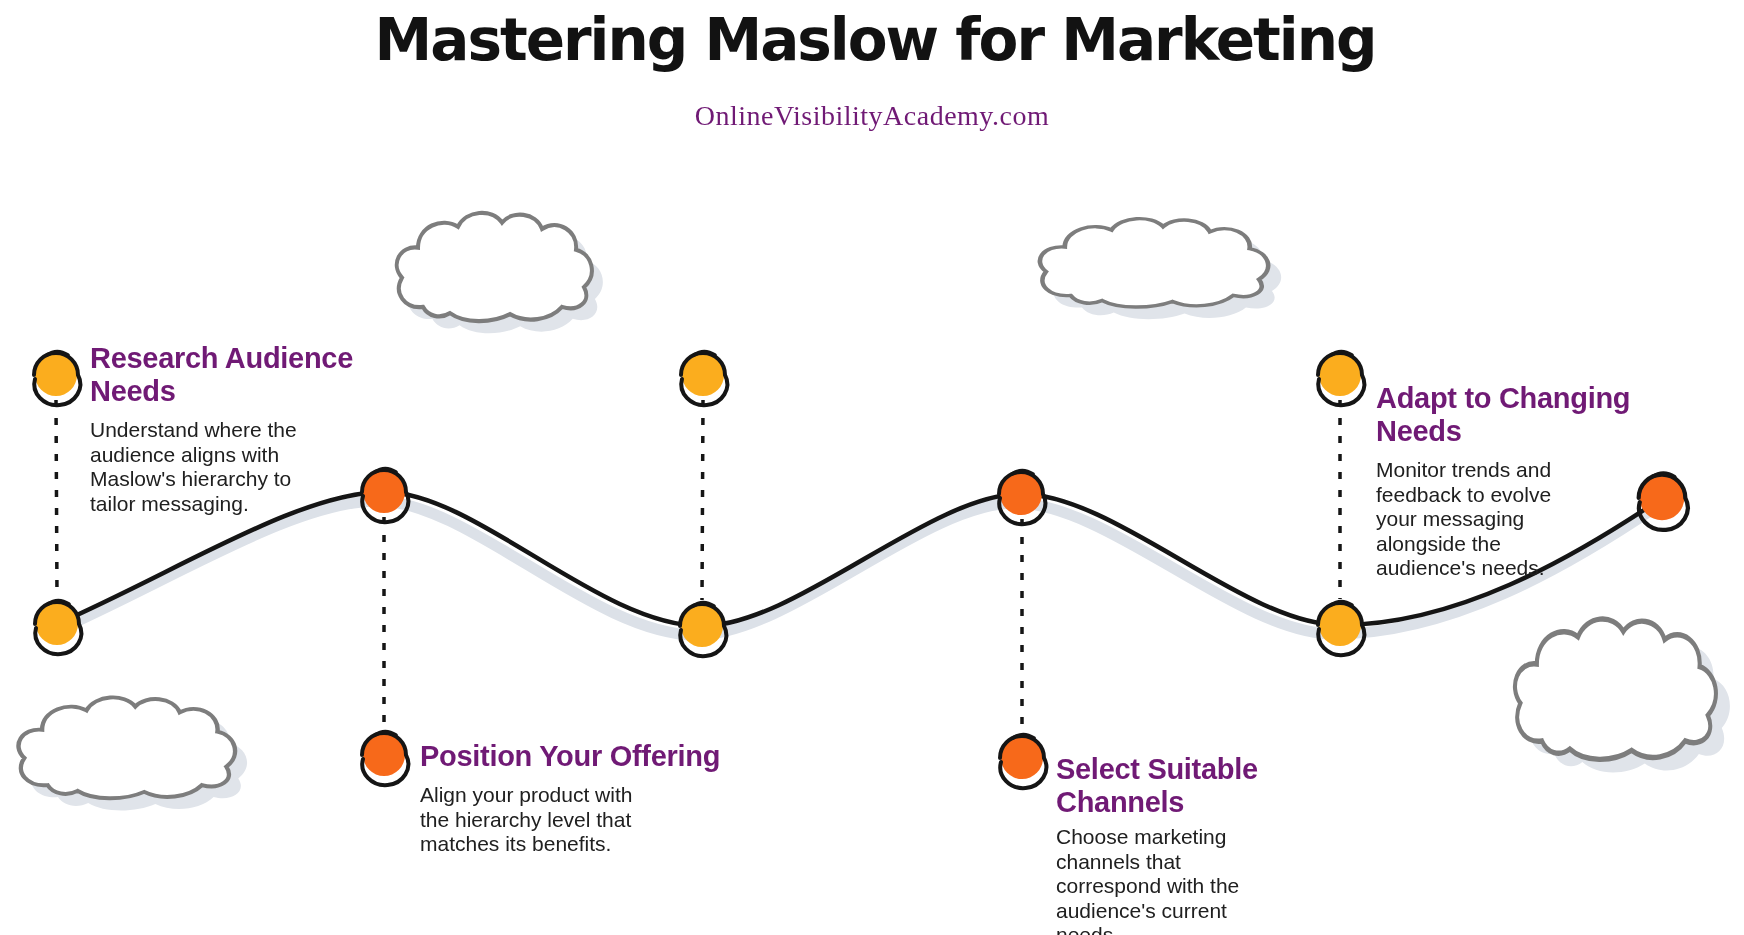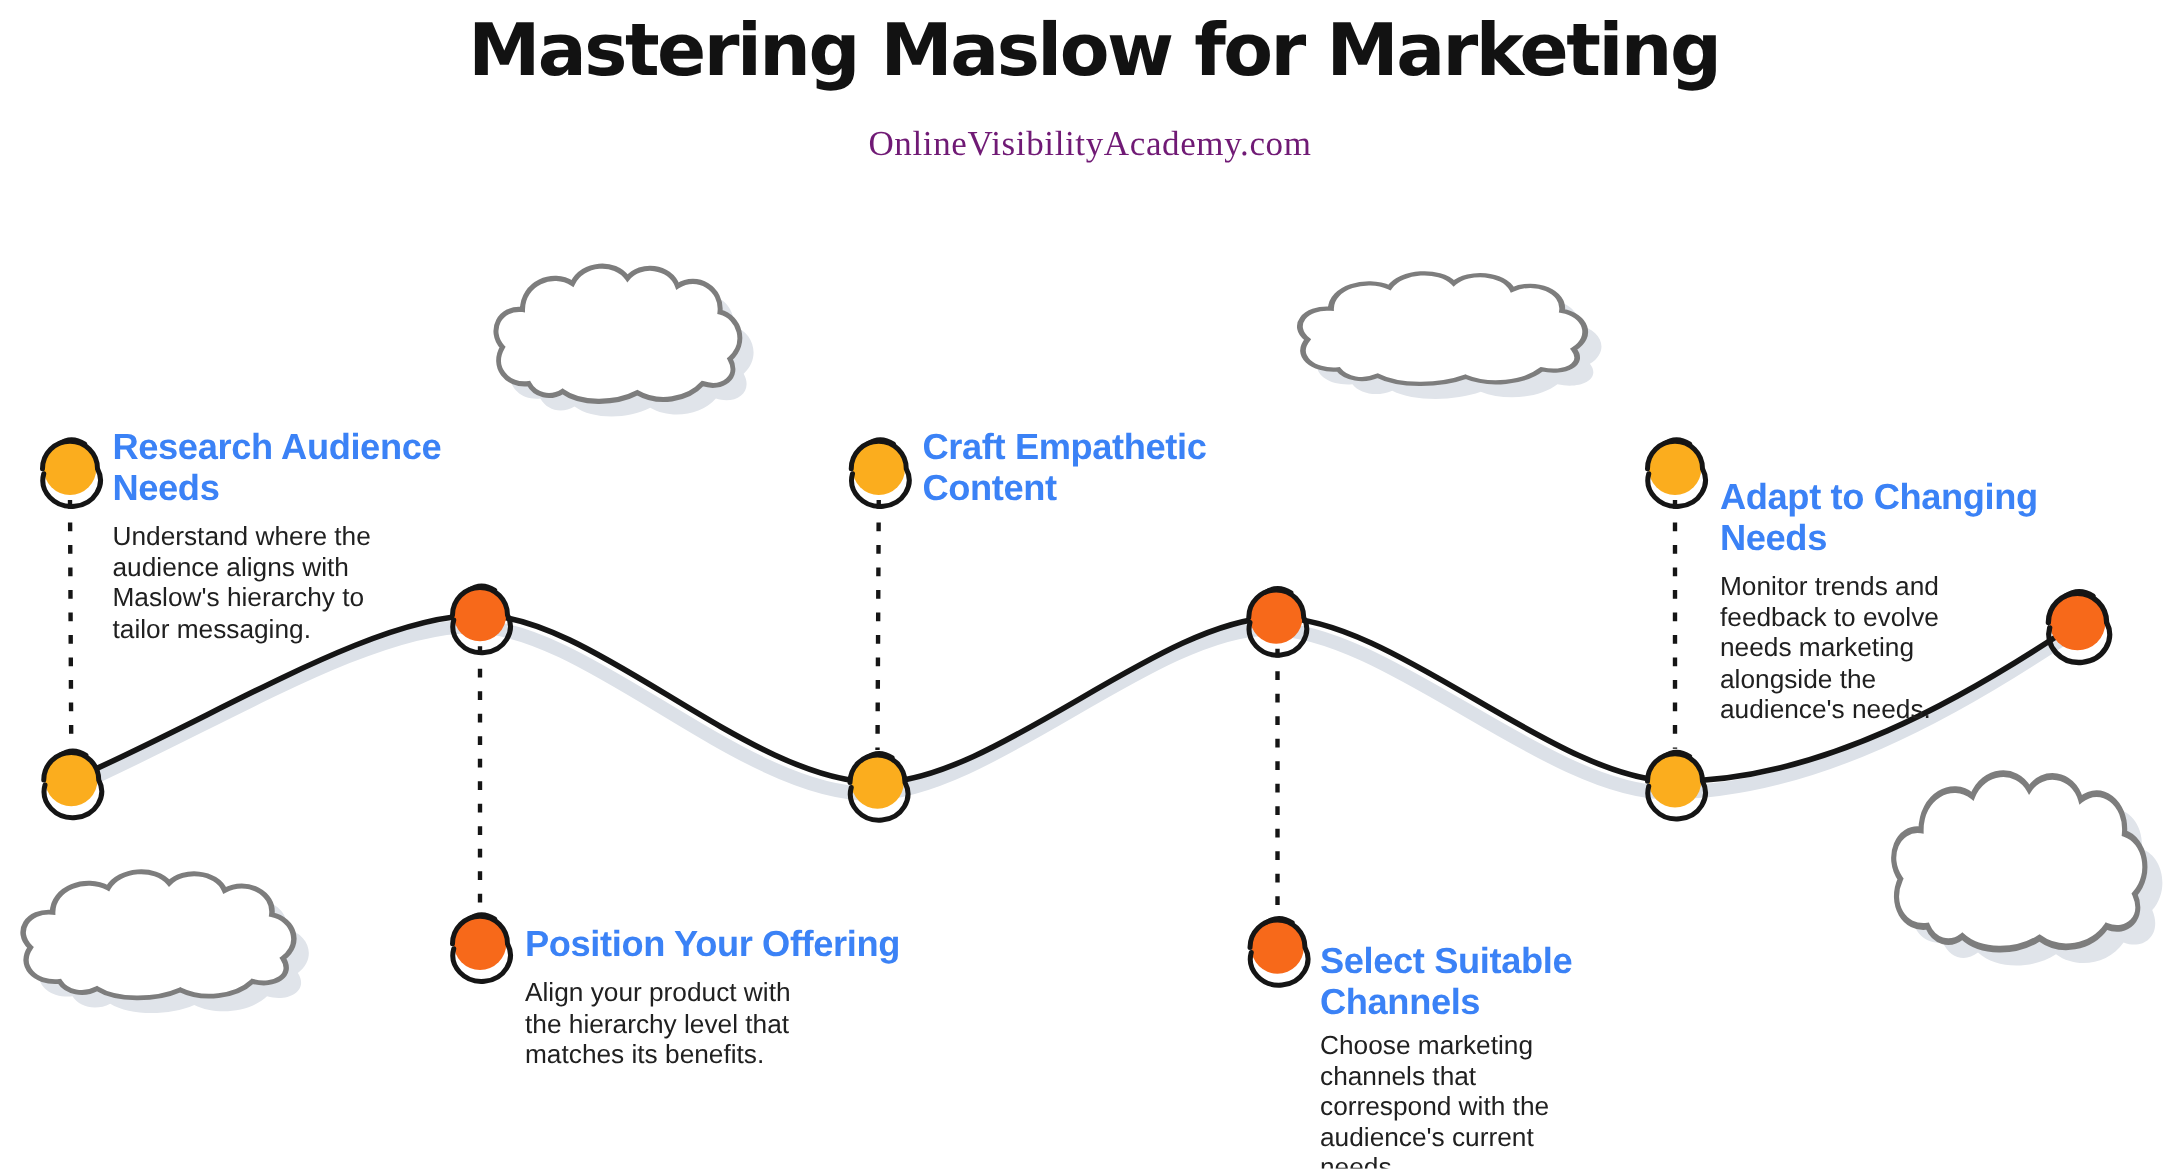--- a/index.html
+++ b/index.html
@@ -13,21 +13,21 @@
     letter-spacing:-2px;color:#121212;
   }
   .subtitle{
     position:absolute;left:0;right:0;top:100px;margin:0;text-align:center;
     font-family:"Liberation Serif",serif;font-weight:400;font-size:28px;
     letter-spacing:.5px;color:#701a75;
   }
   #art{position:absolute;left:0;top:0;color:#151515;}
   .step{position:absolute;}
   .step-title{
-    margin:0;font-weight:700;font-size:29px;line-height:1.14;color:#3b82f6;
+    margin:0;font-weight:700;font-size:29px;line-height:1.14;color:#701a75;
     letter-spacing:-0.3px;
   }
   .step-desc{
     margin:10px 0 0 0;font-size:21px;line-height:1.17;color:#202020;
   }
   .gap-lg{}
   .gap-sm{margin-top:6px;}
 </style>
 </head>
 <body>
@@ -106,26 +106,25 @@
     <h2 class="step-title" style="width:300px">Research Audience Needs</h2>
     <p class="step-desc" style="width:232px">Understand where the audience aligns with Maslow's hierarchy to tailor messaging.</p>
   </div>
 
   <div class="step" style="left:420px;top:740px;">
     <h2 class="step-title" style="width:440px">Position Your Offering</h2>
     <p class="step-desc gap-lg" style="width:222px">Align your product with the hierarchy level that matches its benefits.</p>
   </div>
 
   <div class="step" style="left:738px;top:342px;">
-    <h2 class="step-title" style="width:280px">Craft Empathetic Content</h2>
   </div>
 
   <div class="step" style="left:1056px;top:753px;">
     <h2 class="step-title" style="width:240px">Select Suitable Channels</h2>
     <p class="step-desc gap-sm" style="width:210px">Choose marketing channels that correspond with the audience's current needs.</p>
   </div>
 
   <div class="step" style="left:1376px;top:342px;margin-top:40px;">
     <h2 class="step-title" style="width:290px">Adapt to Changing Needs</h2>
-    <p class="step-desc" style="width:205px">Monitor trends and feedback to evolve needs marketing alongside the audience's needs.</p>
+    <p class="step-desc" style="width:205px">Monitor trends and feedback to evolve your messaging alongside the audience's needs.</p>
   </div>
 
 </div>
 
 </body></html>

